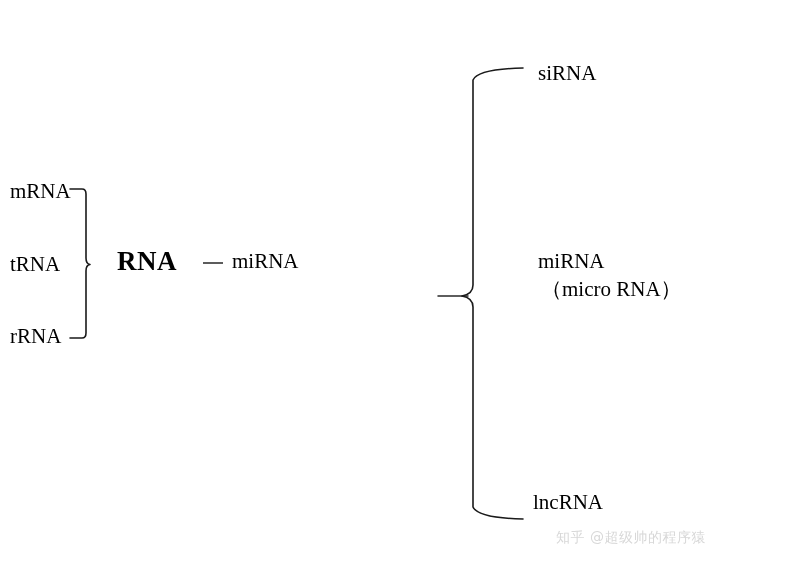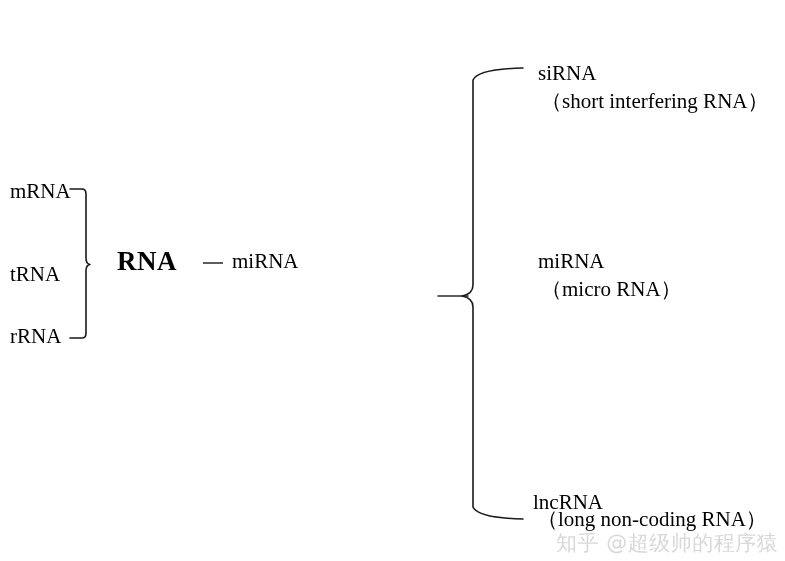--- a/index.html
+++ b/index.html
@@ -53,21 +53,21 @@
   .dash-line {
     fill: none;
     stroke: #333333;
     stroke-width: 1.6;
     stroke-linecap: butt;
   }
   #watermark {
     position: absolute;
     left: 556px;
     top: 529px;
-    font-size: 21px;
+    font-size: 14px;
     color: #d8d8d8;
     white-space: pre;
     font-family: "DejaVu Sans", "Liberation Sans", sans-serif;
     letter-spacing: 0.5px;
   }
 </style>
 </head>
 <body>
 
 <div id="canvas">
@@ -83,31 +83,29 @@
 
     <path class="stroke-thin" d="M 438,296 L 468,296"></path>
 
     <path class="stroke" d="M 523,68 Q 478,69 473,80 L 473,285
              Q 473,294 462,296
              Q 473,298 473,307 L 473,507
              Q 478,518 523,519"></path>
   </svg>
 
   <div class="lbl t-left" style="left:10px; top:181px;">mRNA</div>
-  <div class="lbl t-left" style="left:10px; top:254px;margin-top:10px;">tRNA</div>
+  <div class="lbl t-left" style="left:10px; top:254px;">tRNA</div>
   <div class="lbl t-left" style="left:10px; top:326px;">rRNA</div>
 
   <div class="lbl t-rna" style="left:117px; top:248px;">RNA</div>
 
   <div class="lbl t-nc" style="left:232px; top:251px;">miRNA</div>
 
   <div class="lbl t-branch" style="left:538px; top:63px;">siRNA</div>
-  <div class="lbl t-branch-sub" style="left:541px; top:91px;">（short interfering RNA）</div>
 
   <div class="lbl t-branch" style="left:538px; top:251px;">miRNA</div>
   <div class="lbl t-branch-sub" style="left:541px; top:279px;">（micro RNA）</div>
 
   <div class="lbl t-branch" style="left:533px; top:480px;margin-top:12px;">lncRNA</div>
-  <div class="lbl t-branch-sub" style="left:537px; top:509px;">（long non-coding RNA）</div>
 
   <div id="watermark">知乎 @超级帅的程序猿</div>
 
 </div>
 
 </body></html>

